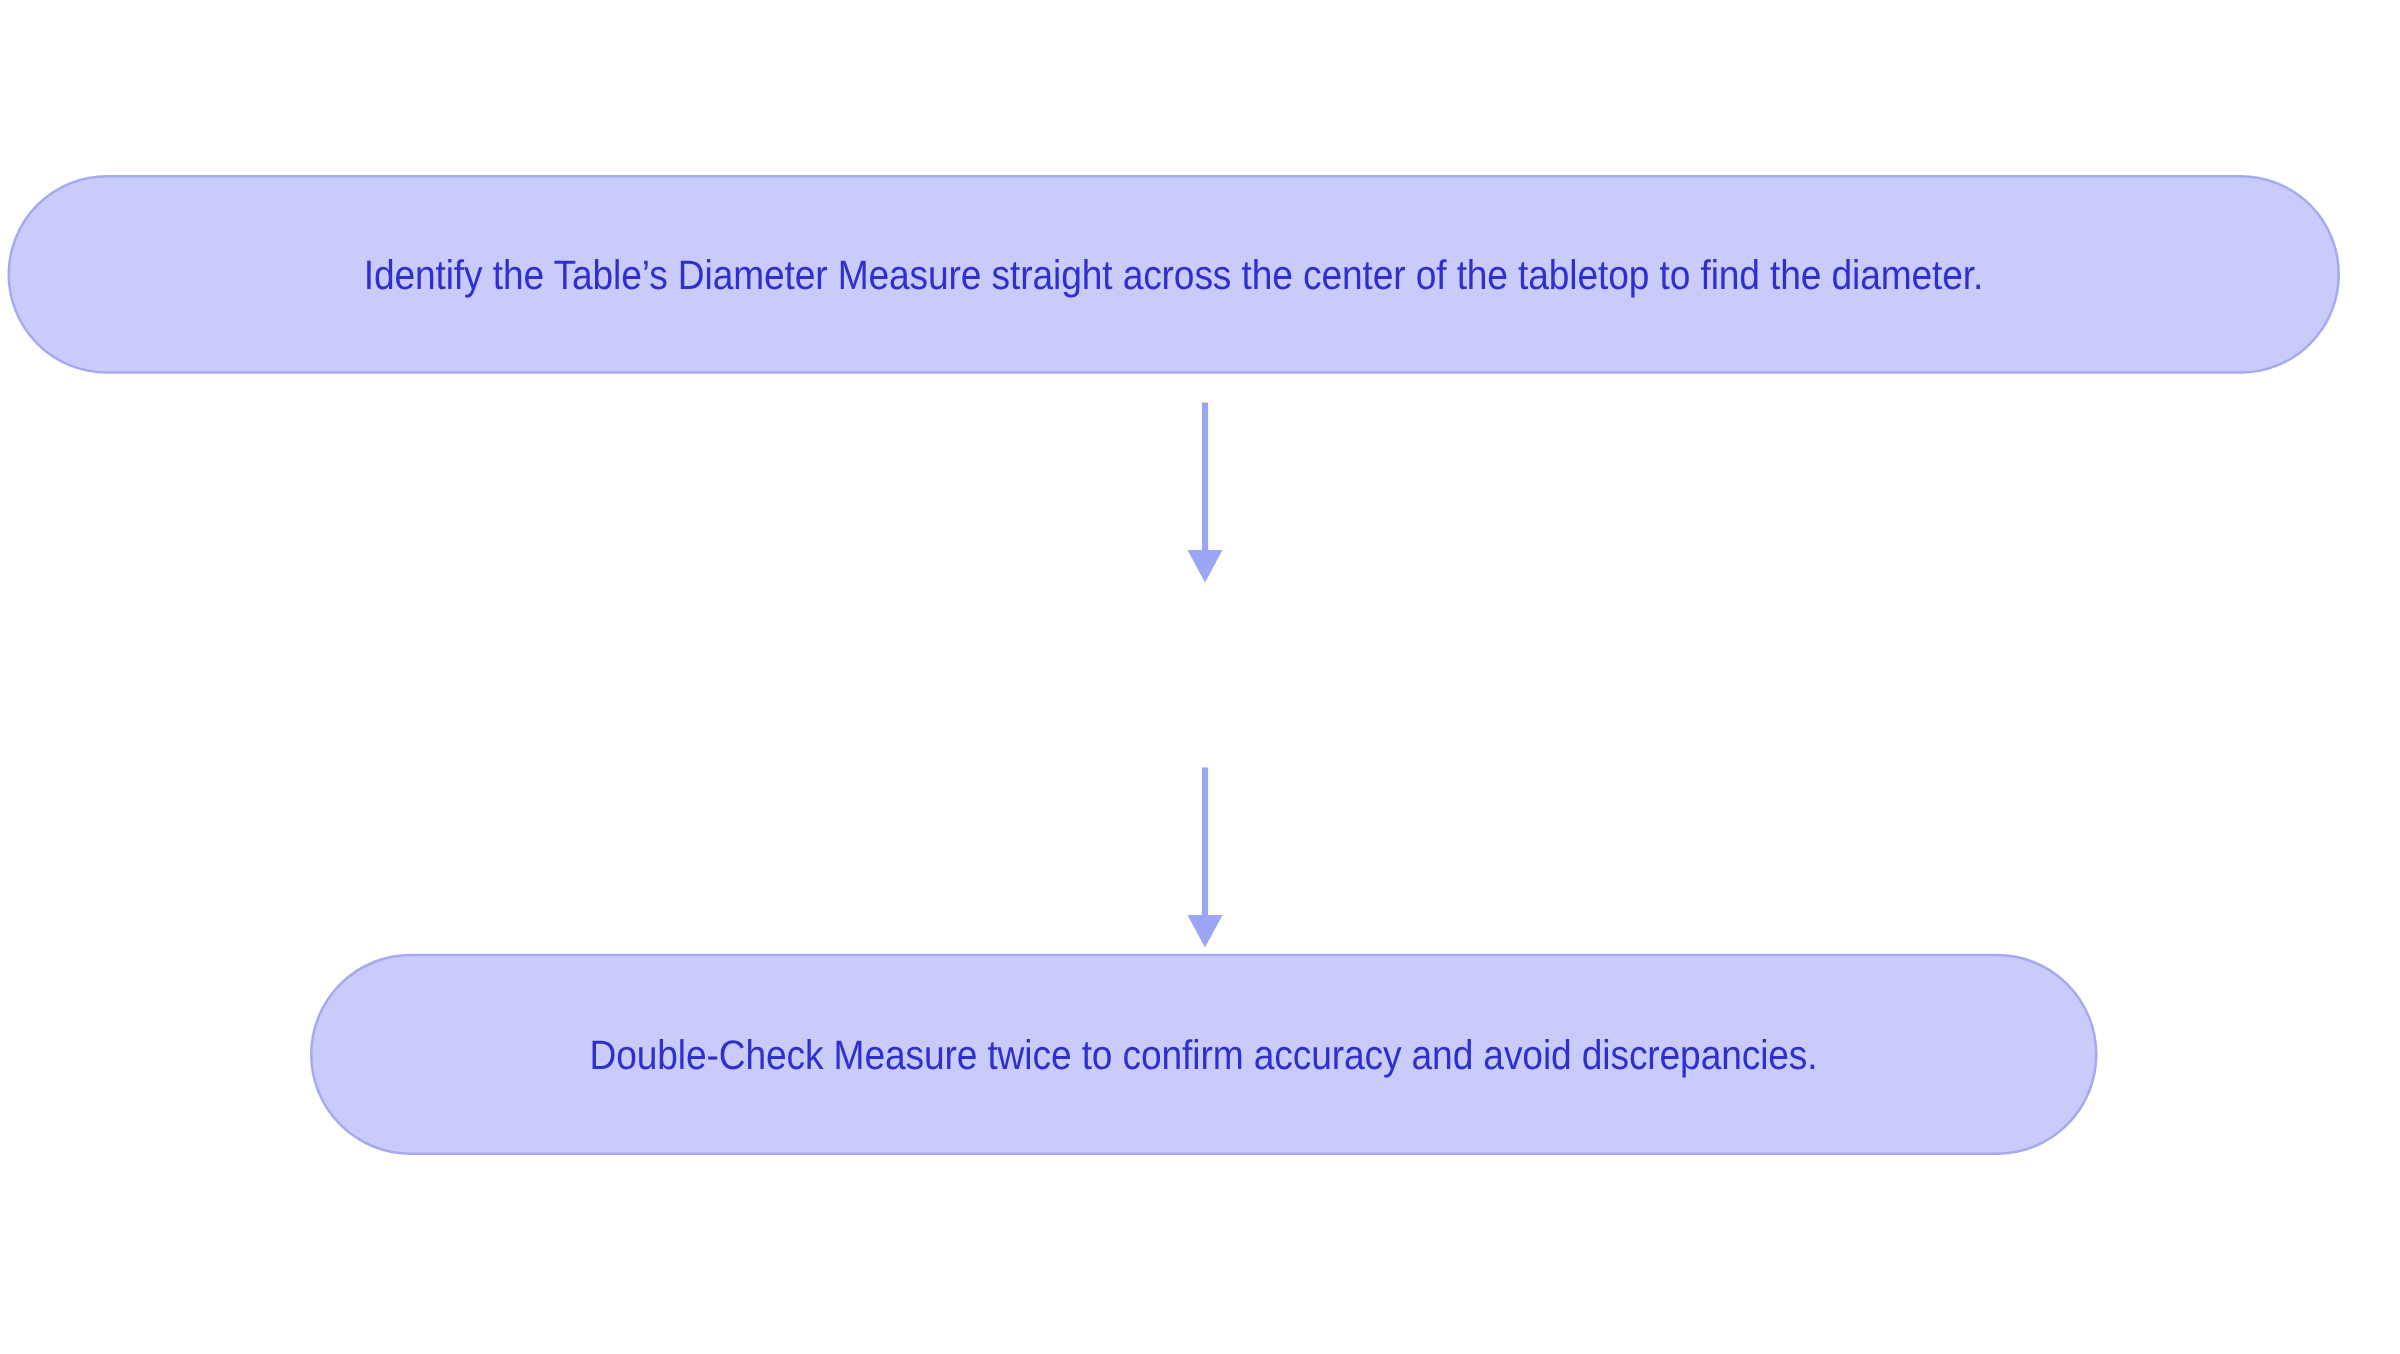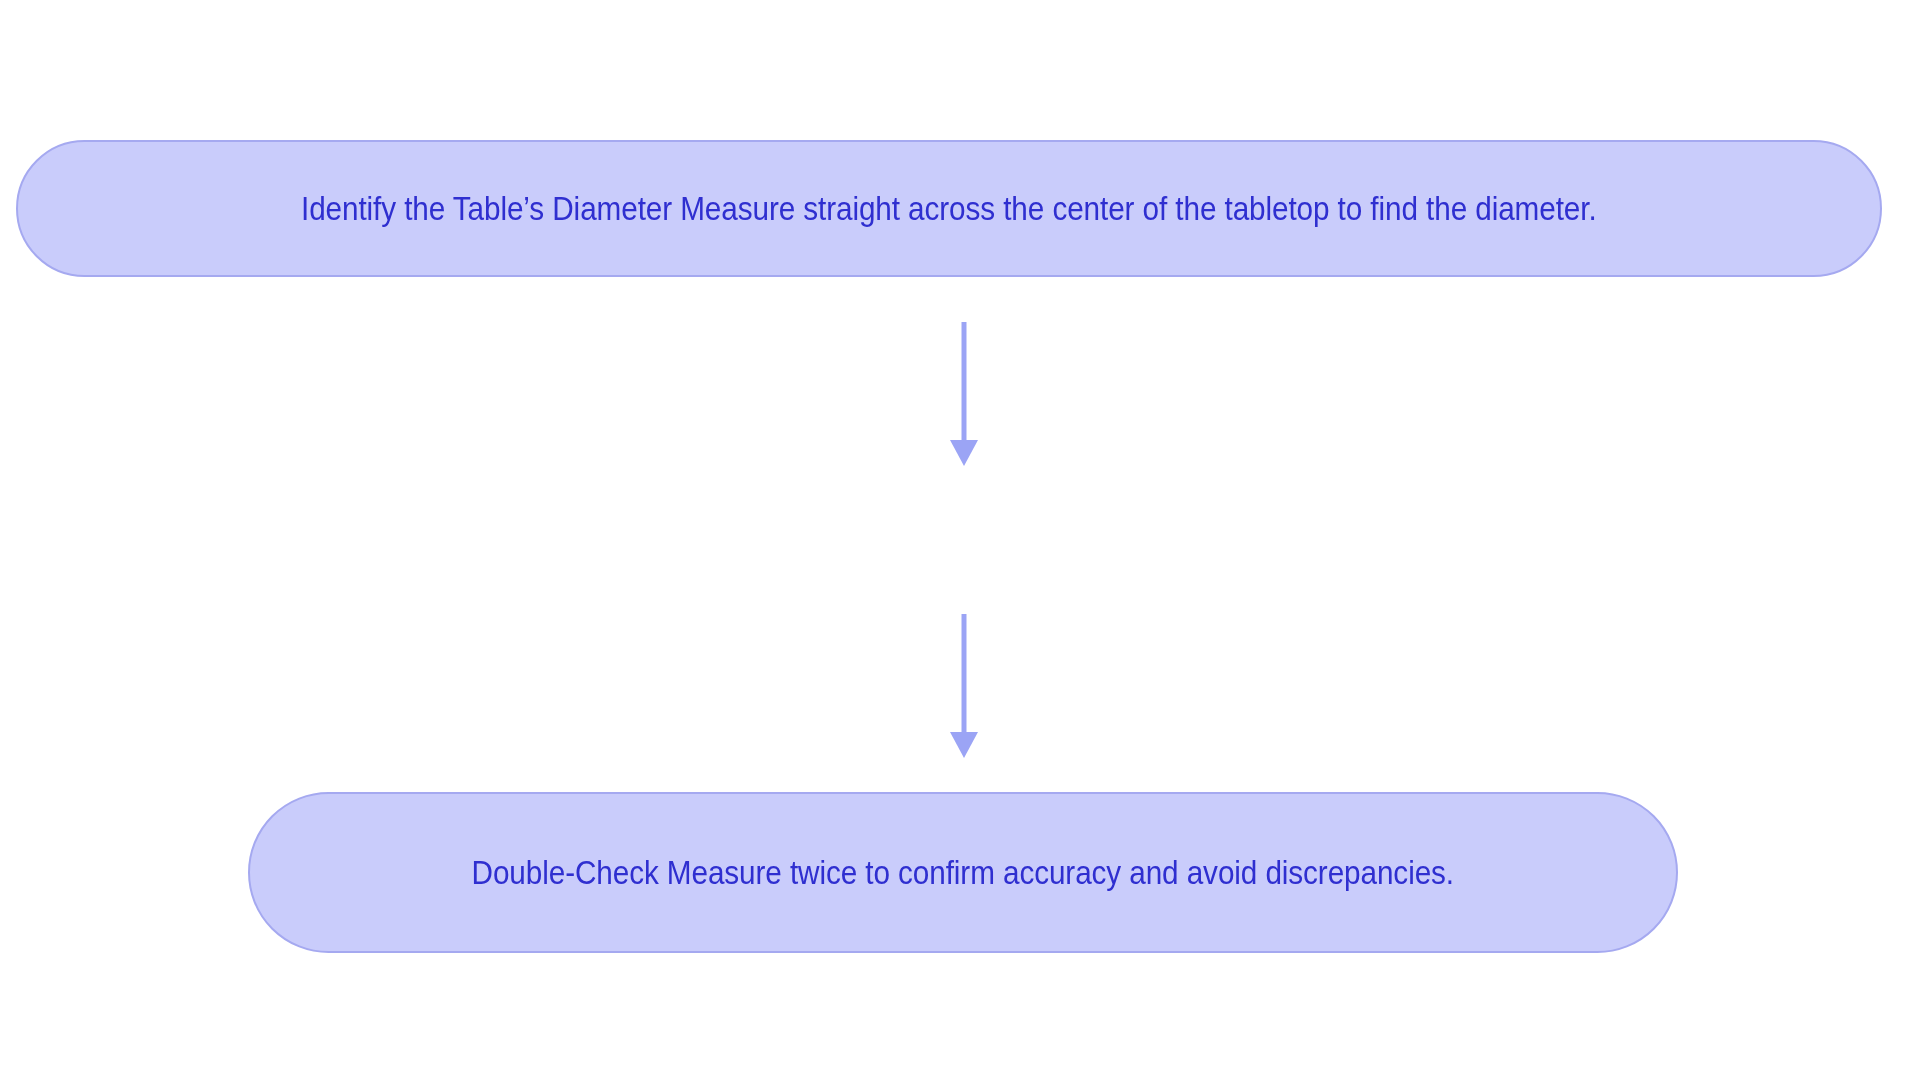--- a/index.html
+++ b/index.html
@@ -41,34 +41,34 @@
     line-height: 1.15;
     white-space: nowrap;
     letter-spacing: -0.1px;
     text-align: center;
     transform: scaleX(0.90);
     transform-origin: center center;
     font-weight: 400;
   }
 
   #node-1 {
-    left: 16px;
+    left: 6px;
     top: 140px;
     width: 1866px;
-    height: 137px;
+    height: 159px;
   }
   #node-2 {
     left: 192px;
     top: 463px;
     width: 1537px;
     height: 156px;
   }
   #node-3 {
     left: 248px;
-    top: 792px;
+    top: 763px;
     width: 1430px;
     height: 161px;
   }
 
   
   .connector {
     position: absolute;
     pointer-events: none;
   }
   .connector svg {

